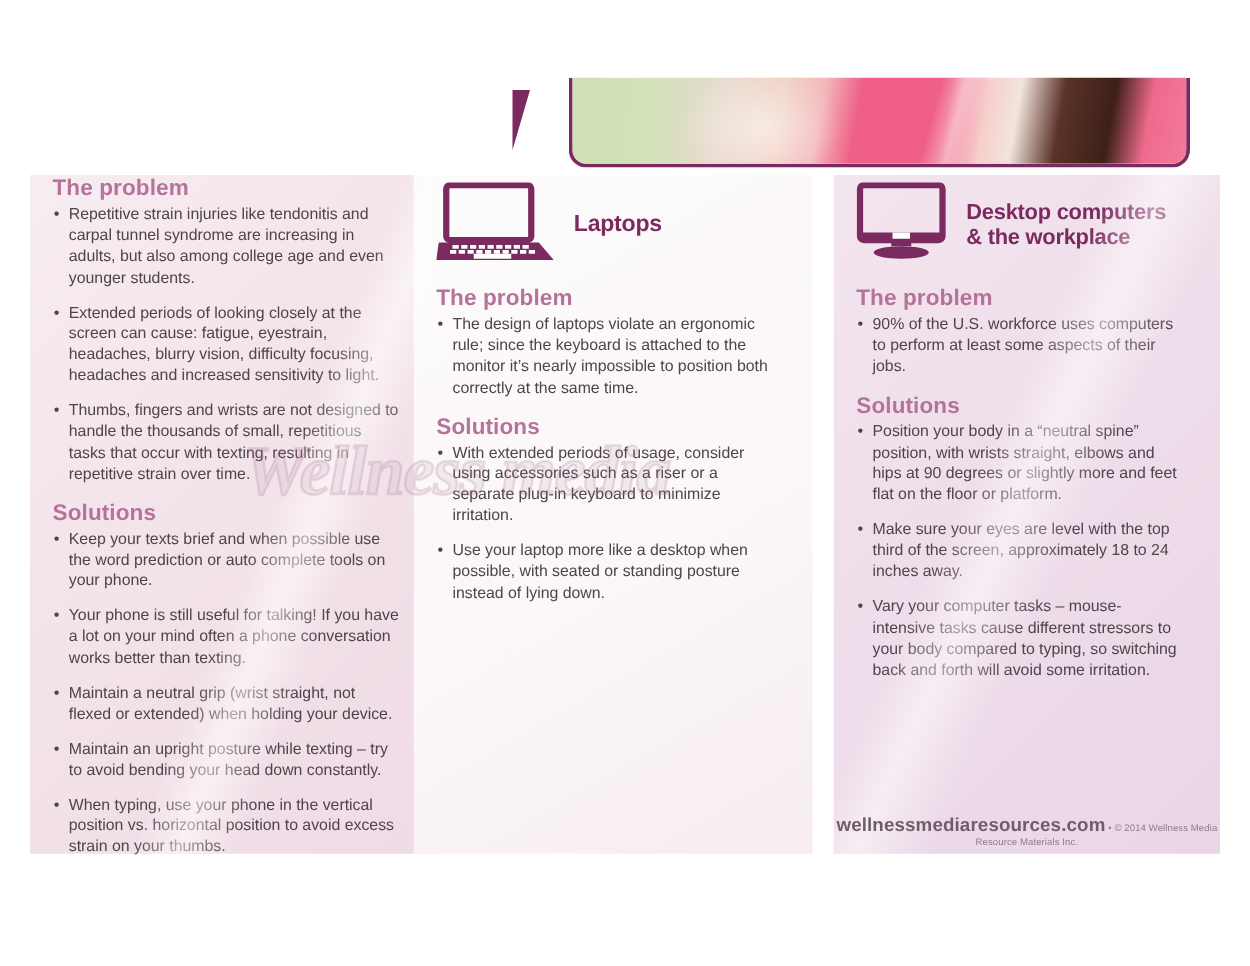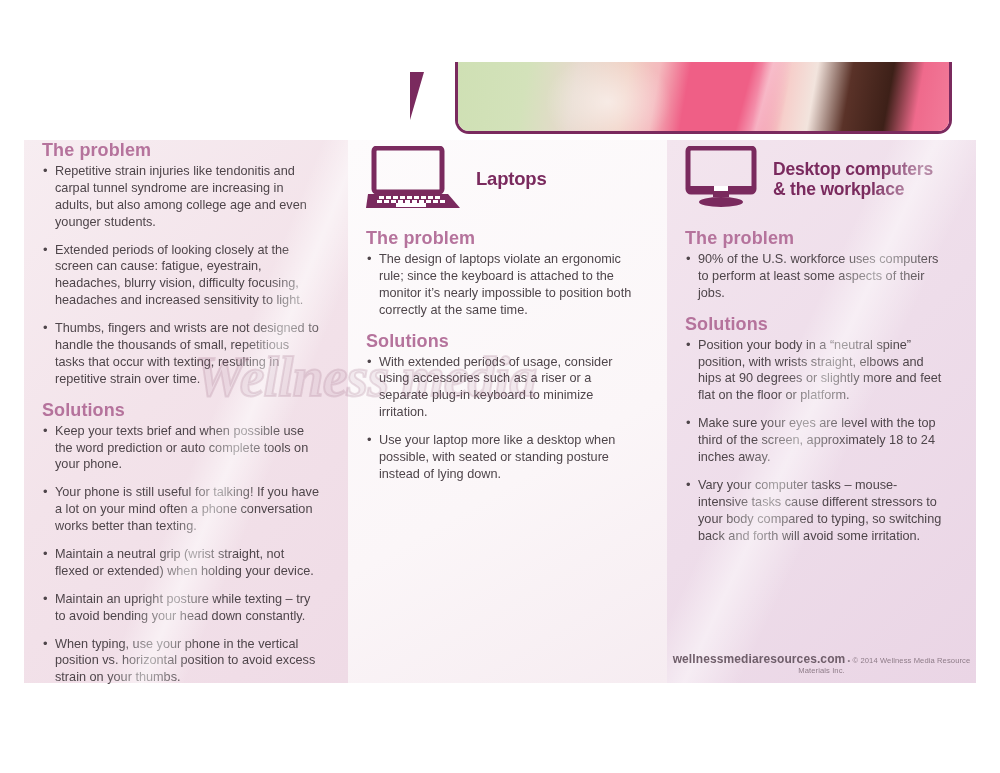--- a/index.html
+++ b/index.html
@@ -38,21 +38,21 @@
   }
   .flag{
     position:absolute;left:410px;top:72px;width:0;height:0;
     border-left:14px solid #7a2a5e;
     border-bottom:48px solid transparent;
   }
 
   
   .col{position:absolute;top:140px;height:543px;box-sizing:border-box;}
   .col-left{left:24px;width:324px;background:linear-gradient(135deg,#f7edf1 0%,#f3e3ea 45%,#efdbe6 100%);}
-  .col-mid{left:348px;width:319px;background:linear-gradient(150deg,#fdfbfc 0%,#fbf6f8 60%,#f6ecf1 100%);}
+  .col-mid{left:331px;width:319px;background:linear-gradient(150deg,#fdfbfc 0%,#fbf6f8 60%,#f6ecf1 100%);}
   .col-right{left:667px;width:309px;background:linear-gradient(135deg,#f3e5ee 0%,#eeddea 50%,#ead5e5 100%);}
 
   .col-left::before{
     content:"";position:absolute;left:-24px;top:-140px;width:24px;height:683px;background:#ffffff;
   }
   .inner{position:relative;padding:0 18px;}
 
   
   .sheen{position:absolute;pointer-events:none;}
   .sheen1{left:24px;top:140px;width:324px;height:543px;
@@ -92,21 +92,21 @@
     font-size:18.5px;font-weight:700;color:#7a2a5e;line-height:1.16;letter-spacing:-.2px;
   }
   .sec-title.big{font-size:17.5px;}
   .icon-box{flex:0 0 auto;}
 
   
   .footer{
     position:absolute;left:667px;top:652px;width:309px;text-align:center;
     font-size:7.6px;color:#8e7c88;letter-spacing:.1px;
   }
-  .footer .dom{font-weight:700;font-size:12px;color:#6f5e6a;margin-top:42px;}
+  .footer .dom{font-weight:700;font-size:15px;color:#6f5e6a;margin-top:42px;}
 </style>
 </head>
 <body>
 
 <div id="page">
 
   <div class="flag"></div>
   <div class="photo-wrap">
     <div class="photo"></div>
     <div class="photo-shine"></div>

